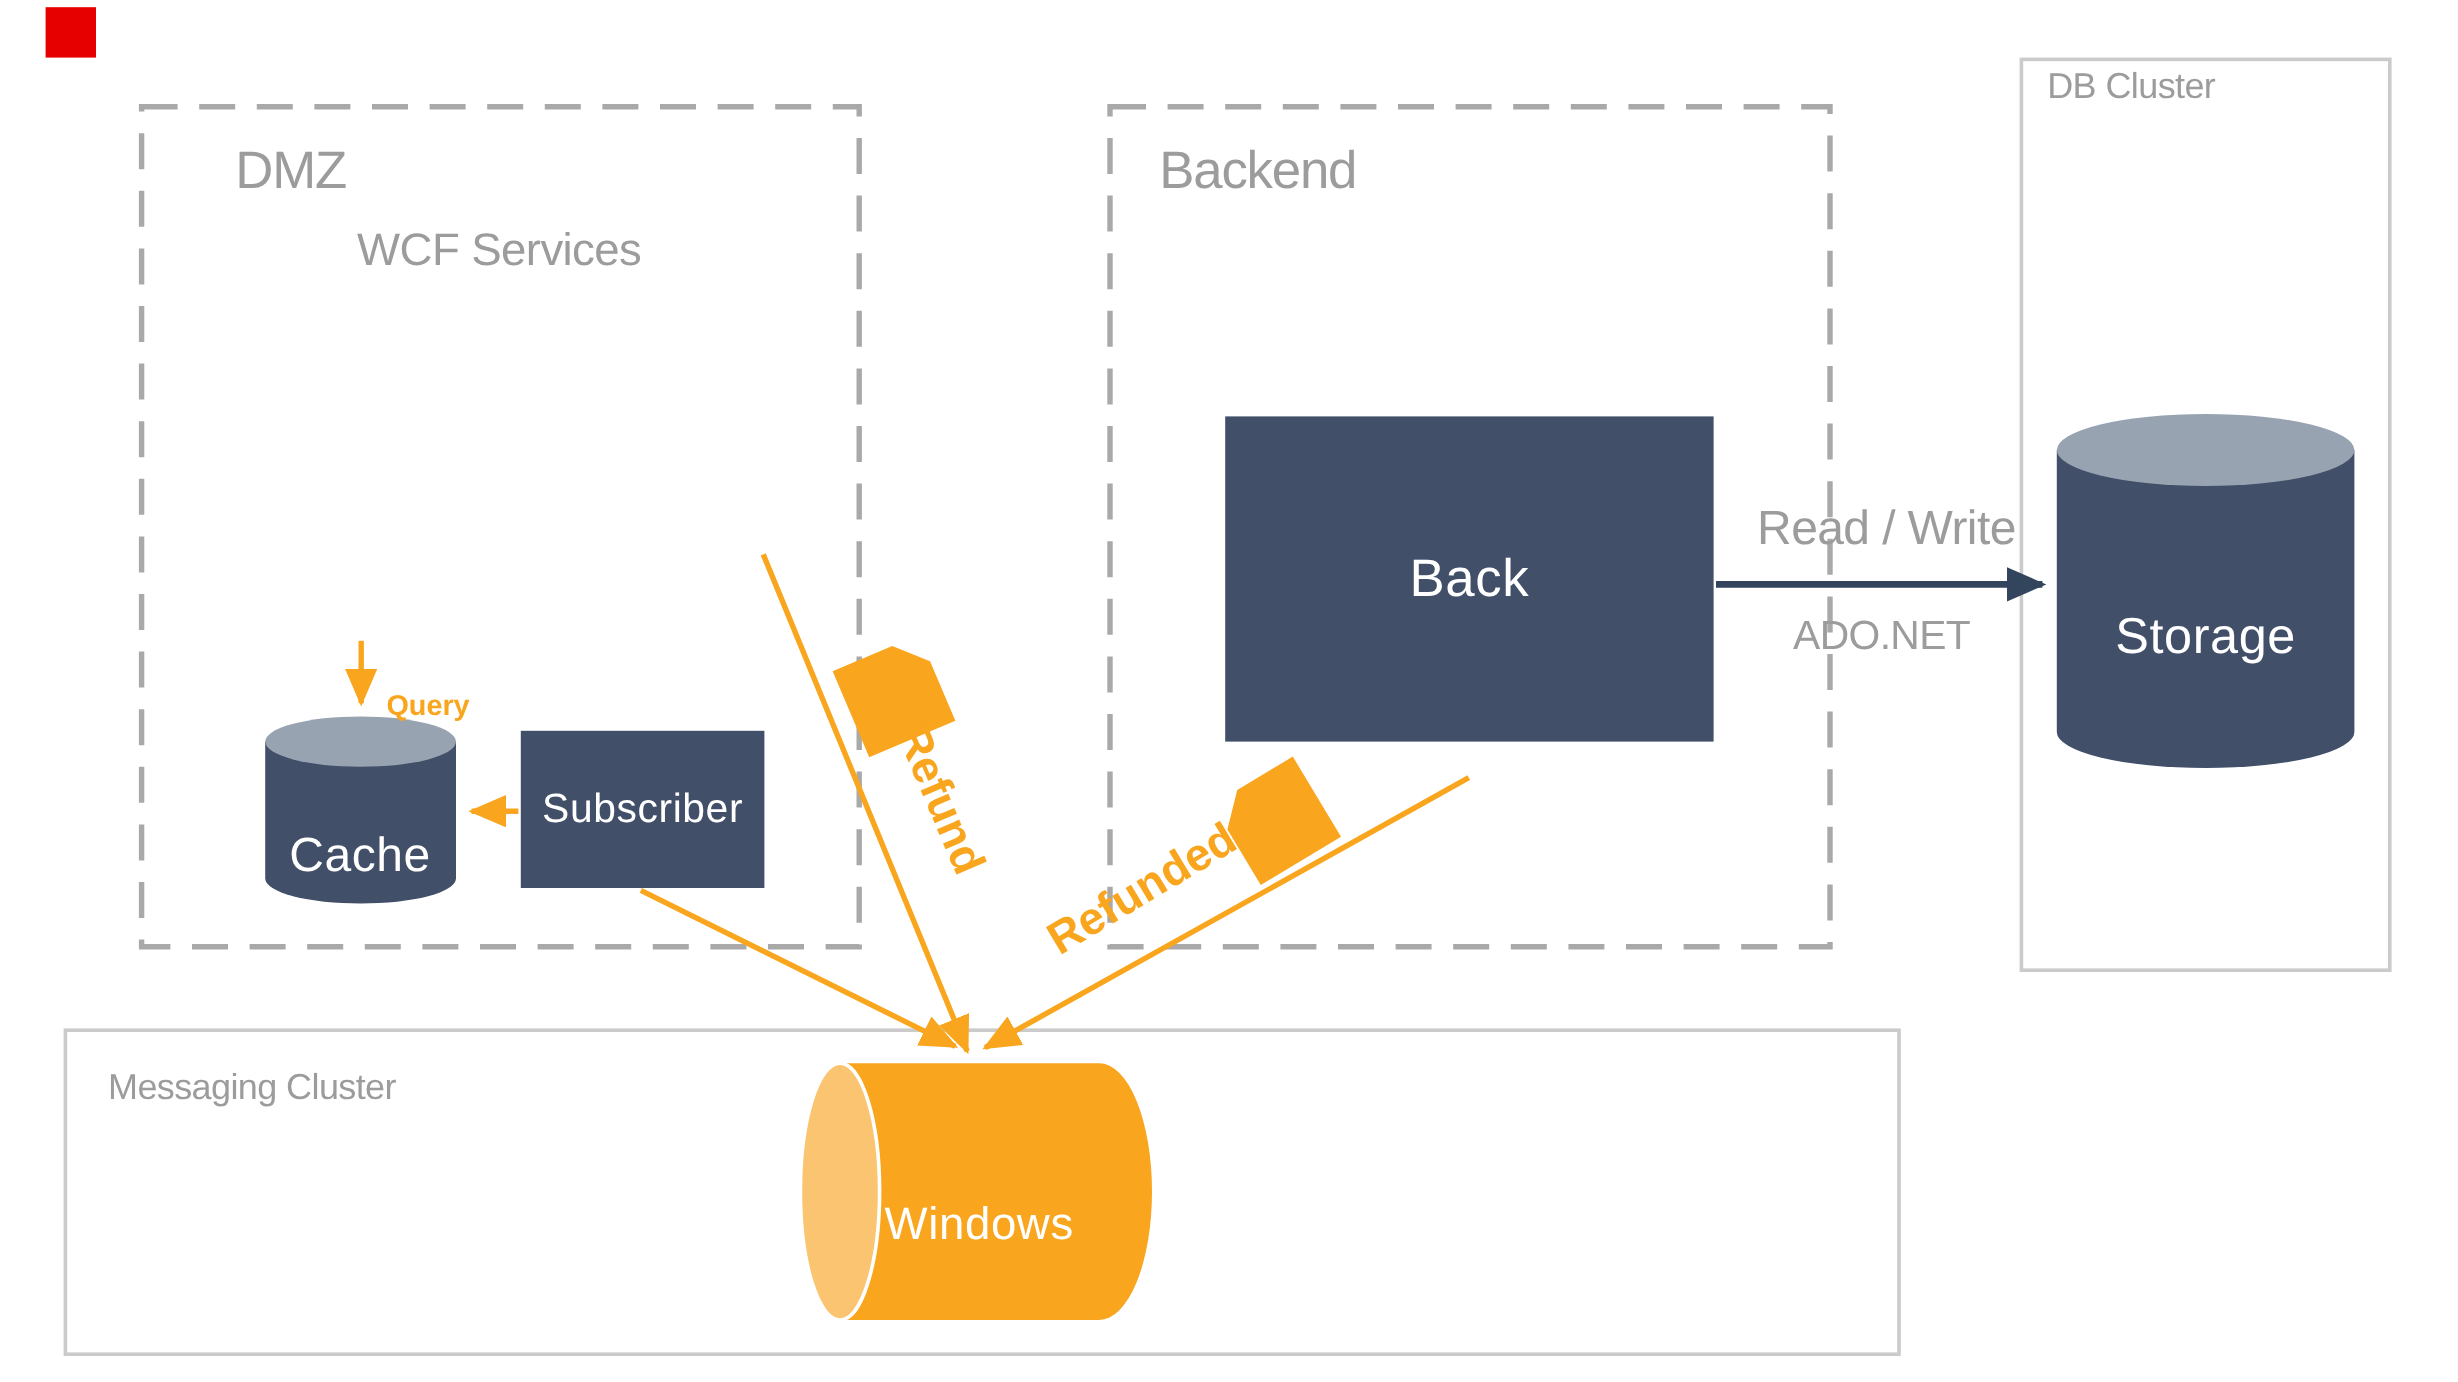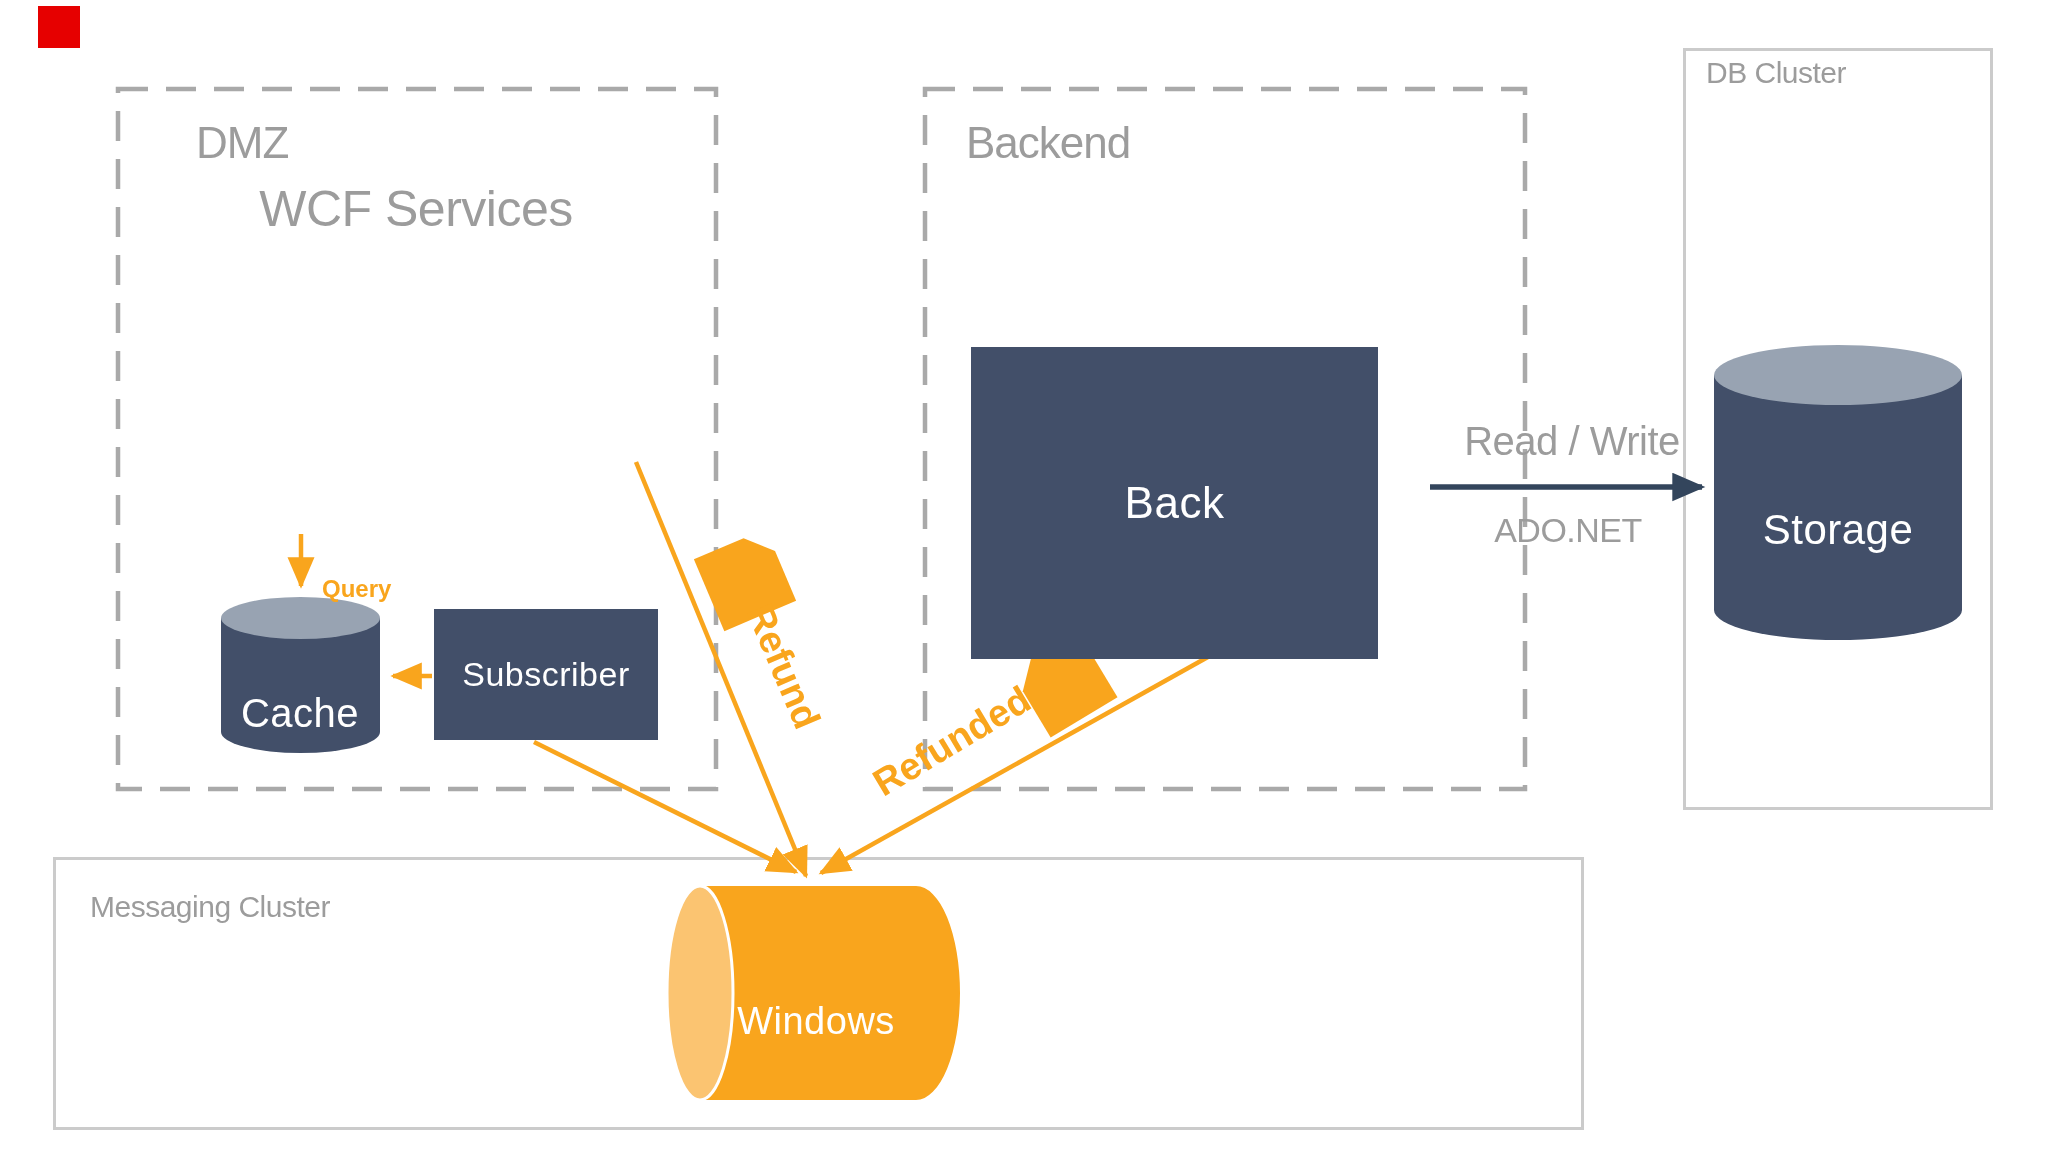--- a/index.html
+++ b/index.html
@@ -69,26 +69,26 @@
       <path d="M700,886 L916,886 A44,107 0 0 1 916,1100 L700,1100 A33,107 0 0 0 700,886 Z" fill="#F9A51D"></path>
       <ellipse cx="700" cy="993" rx="33" ry="107" fill="#FBC471" stroke="#ffffff" stroke-width="3"></ellipse>
     </g>
   </svg>
 
   <div class="zone-label" style="left:156px;top:118px;margin-left:40px;">DMZ</div>
   <div class="zone-label" style="left:966px;top:118px;">Backend</div>
   <div class="group-label" style="left:1706px;top:56px;">DB Cluster</div>
   <div class="group-label" style="left:90px;top:890px;">Messaging Cluster</div>
 
-  <div class="section-label" style="left:416px;top:209px;font-size:50px;">WCF Services</div>
+  <div class="section-label" style="left:416px;top:209px;font-size:38px;">WCF Services</div>
 
-  <div class="node-box" style="left:971px;top:347px;width:407px;height:312px;">
+  <div class="node-box" style="left:1021px;top:347px;width:407px;height:271px;">
     <span style="font-size:44px;">Back</span>
   </div>
-  <div class="node-box" style="left:434px;top:609px;width:224px;height:131px;">
+  <div class="node-box" style="left:434px;top:609px;width:203px;height:131px;">
     <span style="font-size:34px;">Subscriber</span>
   </div>
 
   <div class="cyl-label" style="left:300px;top:688px;font-size:40px;">Cache</div>
   <div class="cyl-label" style="left:1838px;top:505px;font-size:42px;">Storage</div>
   <div class="cyl-label" style="left:816px;top:996px;font-size:38px;">Windows</div>
 
   <div class="edge-label-orange" style="left:322px;top:543px;font-size:24px;margin-top:32px;">Query</div>
   <div class="edge-label-orange rot" style="left:705px;top:645px;width:156px;text-align:center;font-size:38px;transform:rotate(67deg);">Refund</div>
   <div class="edge-label-orange rot" style="left:857px;top:720px;width:190px;text-align:center;font-size:38px;transform:rotate(-31deg);">Refunded</div>

